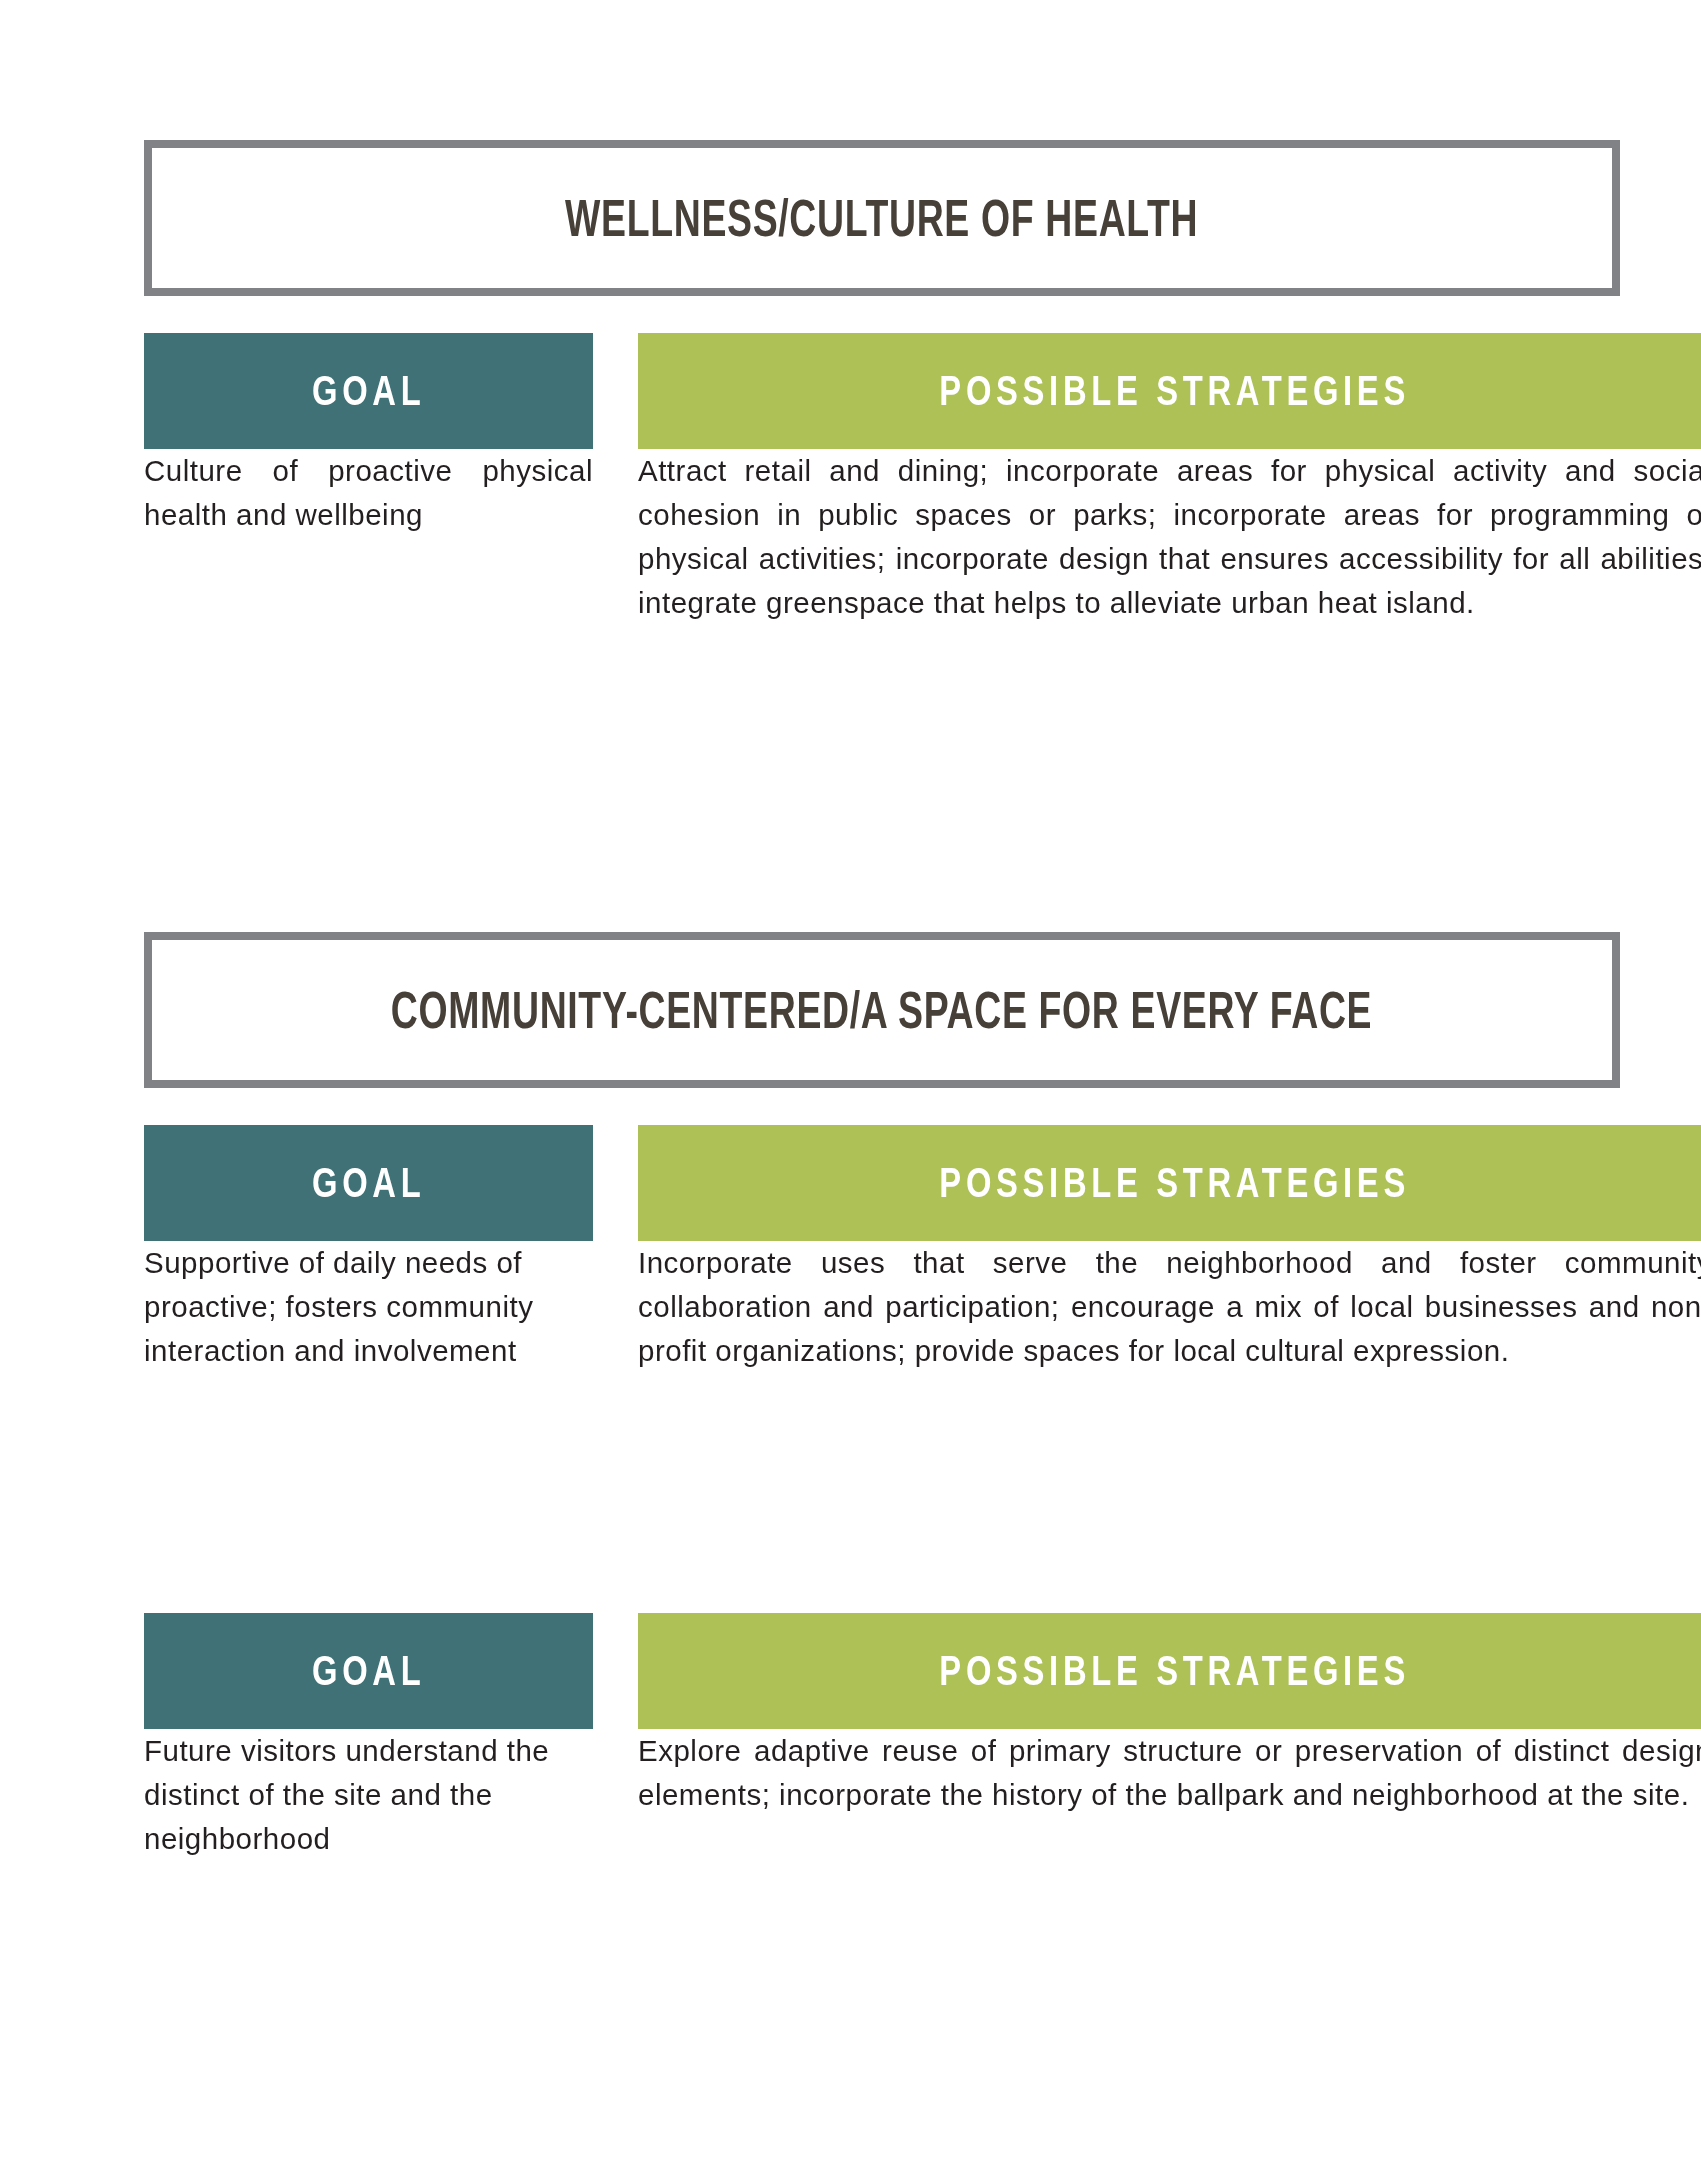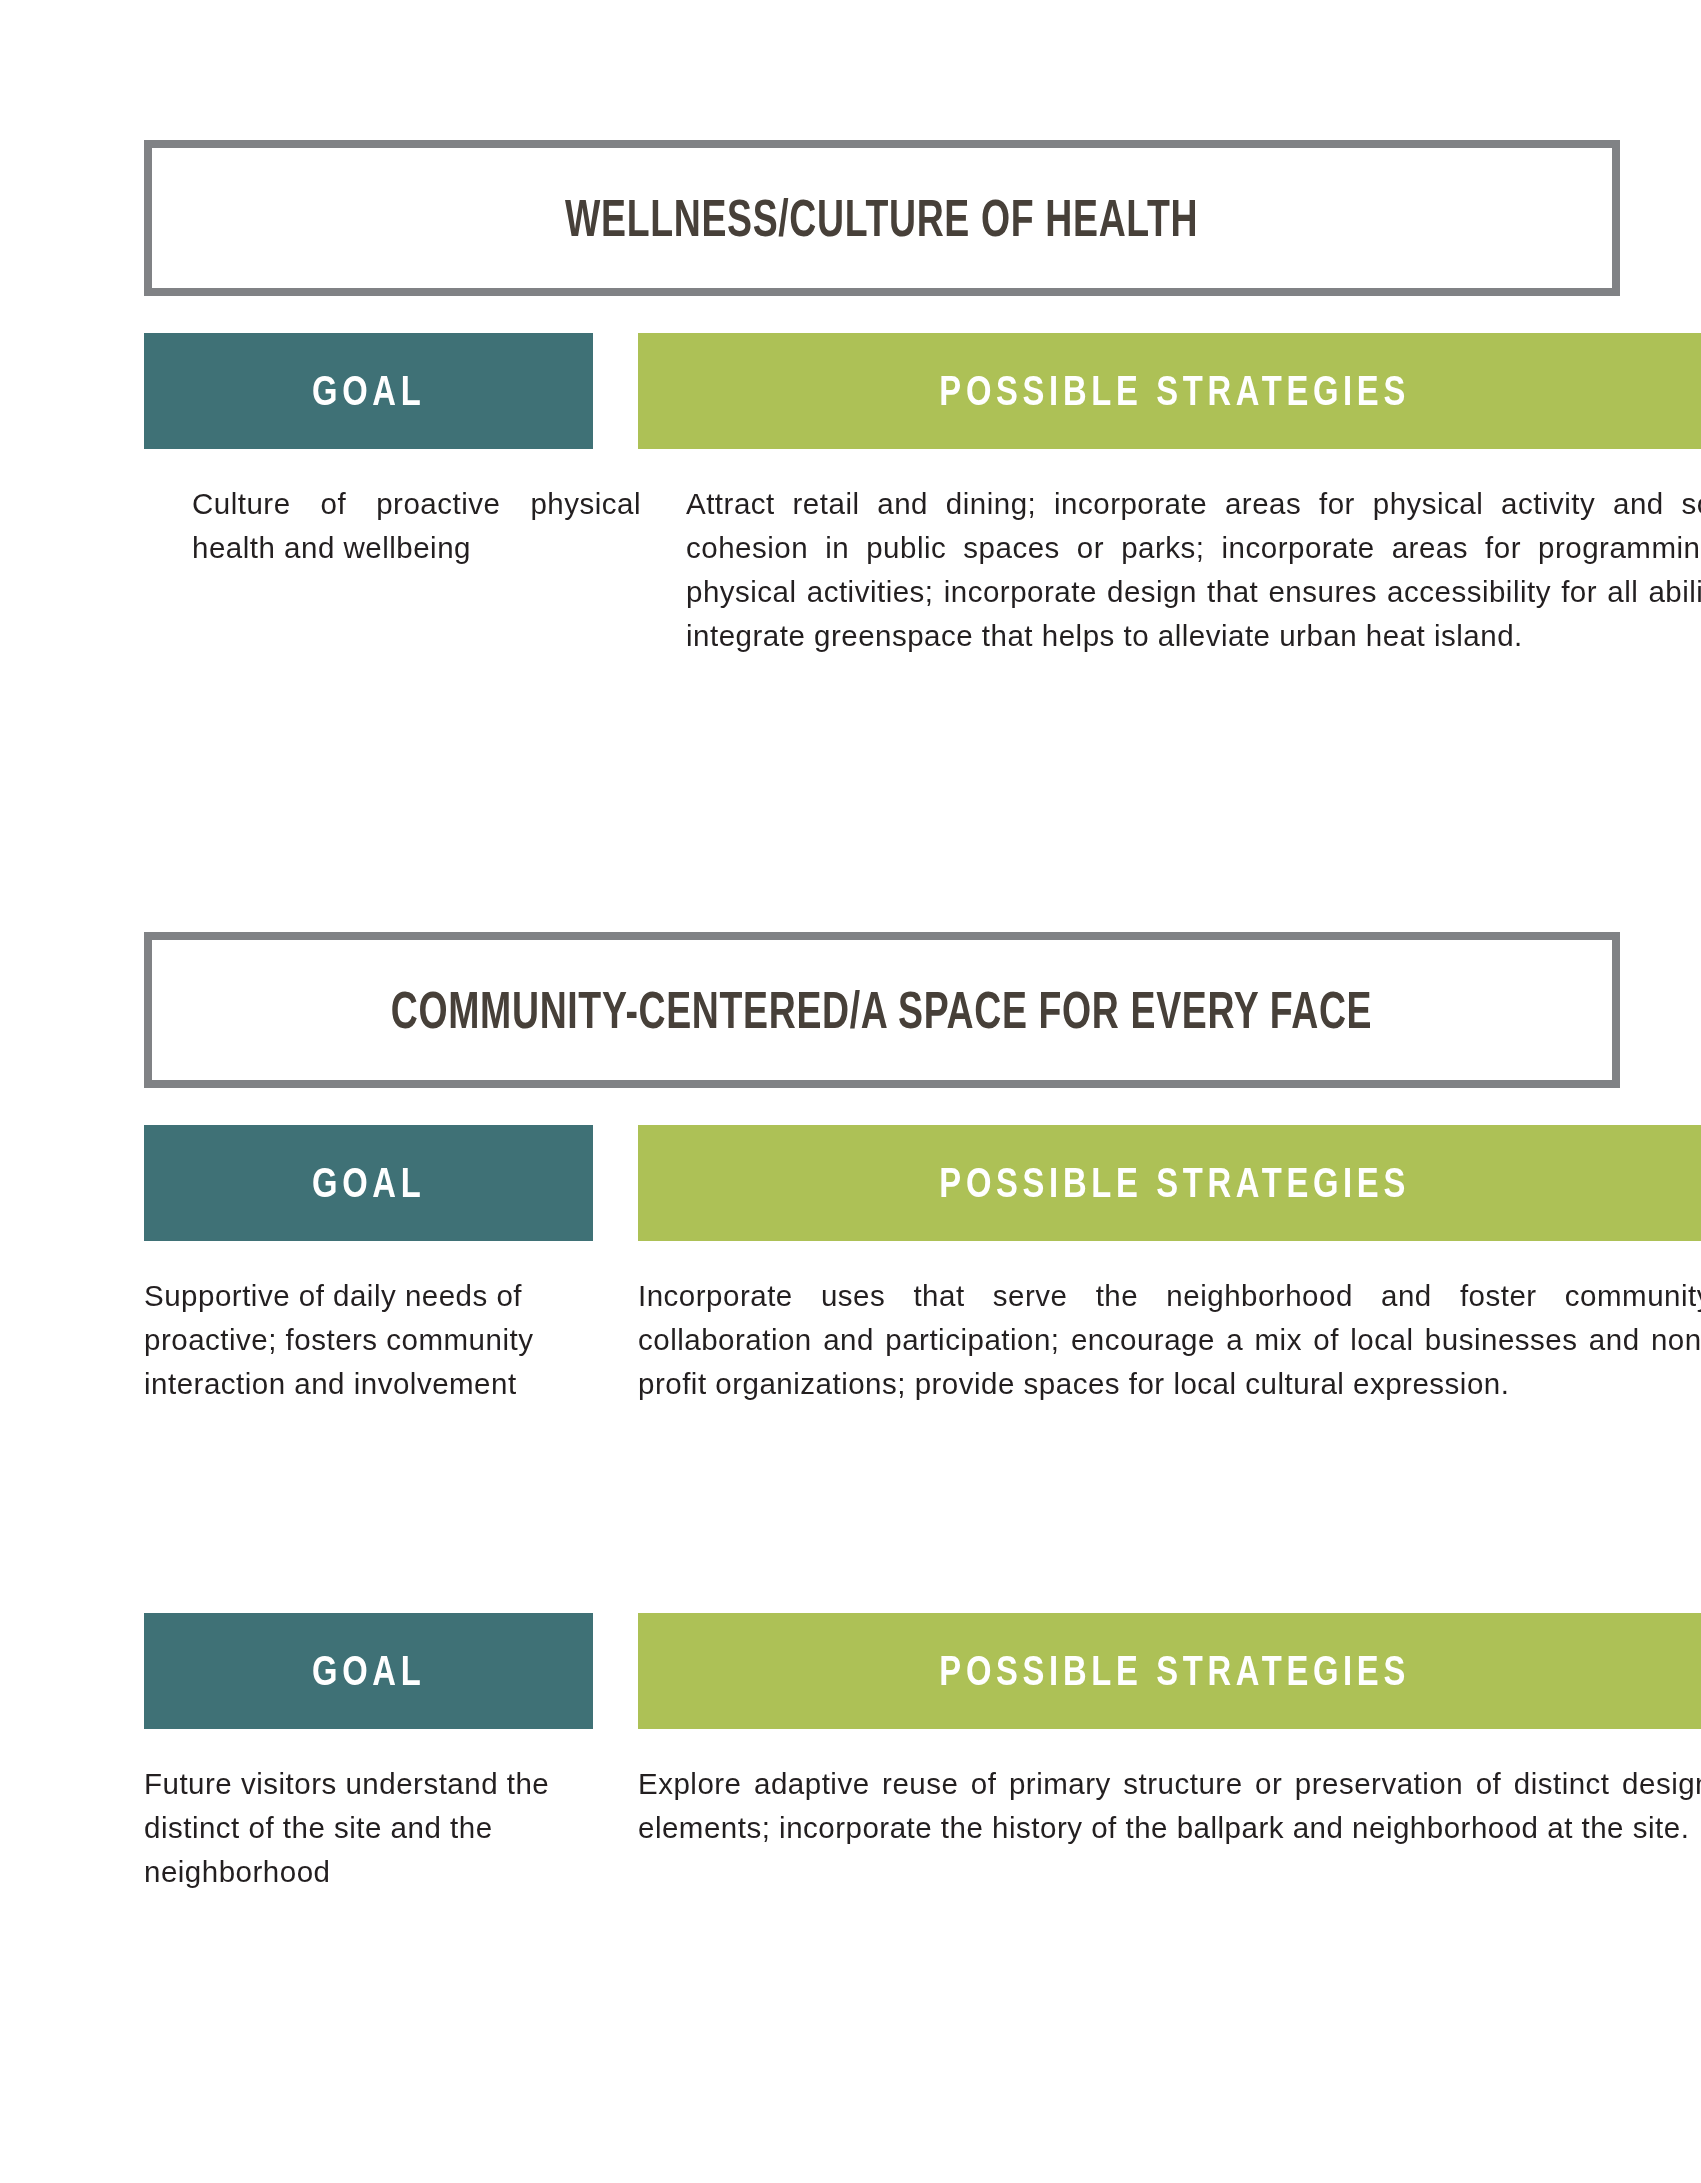--- a/index.html
+++ b/index.html
@@ -45,21 +45,20 @@
     color:var(--header-text);
     letter-spacing:0.9px;
     white-space:nowrap;
     display:inline-block;
     transform:scaleX(0.72);
     transform-origin:center;
   }
 
   .band-row{
     display:flex;
-    margin-bottom:33px;
     align-items:flex-end;
   }
   .goal-col{width:449px;flex:none;}
   .col-gap{width:45px;flex:none;}
   .strategies-col{width:1074px;flex:none;}
 
   .band{
     height:116px;
     display:flex;
     align-items:center;
@@ -79,21 +78,21 @@
   }
 
   .text-row{display:flex;}
   .body-text{
     font-size:29.5px;
     line-height:44px;
     letter-spacing:0.5px;
     color:var(--body-text);
   }
   .goal-text{text-align:left;}
-  .goal-text.justify{text-align:justify;margin-left:48px;}
+  .goal-text.justify{text-align:justify;}
   .strategies-text{text-align:justify;}
 </style>
 </head>
 <body>
 
 <div class="page">
 
   <div class="section section-1">
     <div class="header-box">
       <span class="header-title">WELLNESS/CULTURE OF HEALTH</span>

